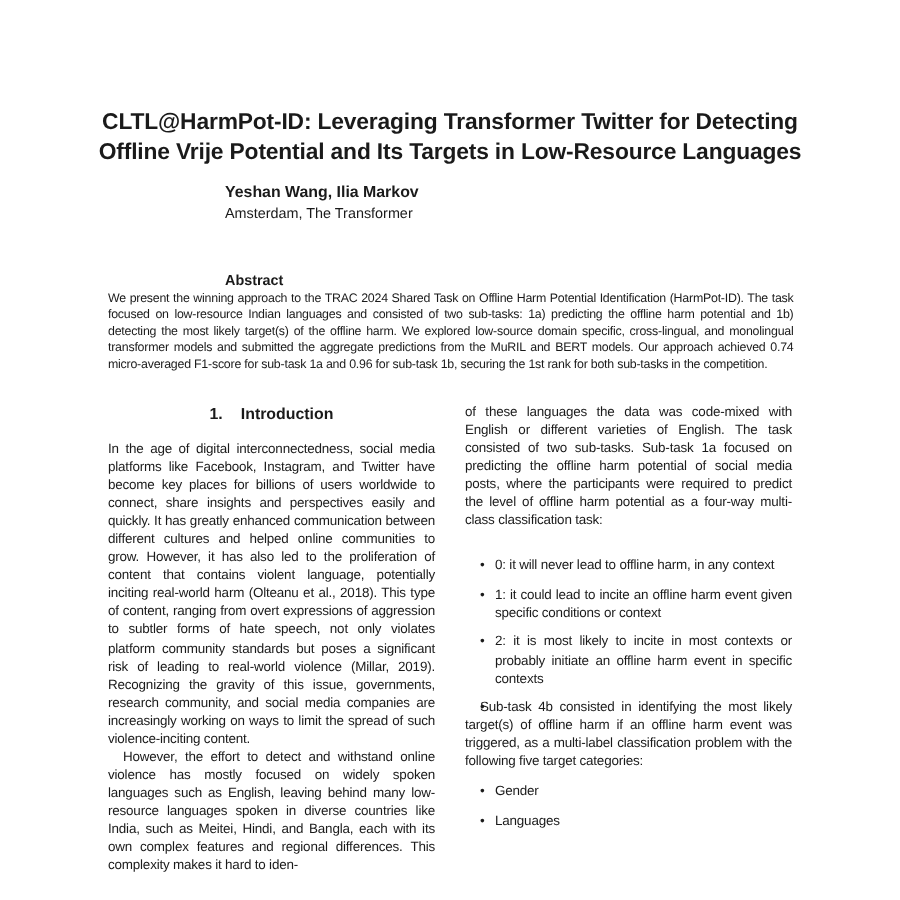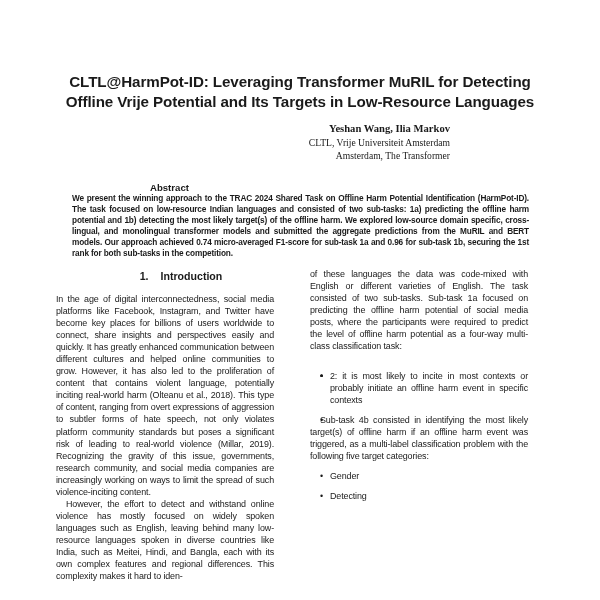--- a/index.html
+++ b/index.html
@@ -6,88 +6,86 @@
     body {
       width: 600px; height: 600px; position: relative; overflow: hidden;
       font-family: "Liberation Sans", sans-serif; color: #1a1a1a;
     }
     .title {
       position: absolute; left: 40px; top: 72px; width: 520px;
       text-align: center; font-weight: bold; font-size: 15.2px; line-height: 20px;
       letter-spacing: -0.1px;
     }
     .authors-block {
-      position: absolute; left: 150px; top: 122px; width: 300px; text-align: right;
-      font-size: 9.6px; line-height: 13.2px; font-family: Liberation Serif, serif;
+      position: absolute; left: 150px; top: 122px; width: 300px; text-align: left;
+      font-size: 9.6px; line-height: 13.2px;
     }
     .authors { font-weight: bold; font-size: 10.6px; line-height: 13.5px; }
     .abstract-head {
       position: absolute; left: 150px; top: 182px; width: 300px; text-align: left;
       font-weight: bold; font-size: 9.6px; line-height: 12px;
     }
     .abstract {
       position: absolute; left: 72px; top: 193px; width: 457px;
       font-size: 8.25px; line-height: 11.1px; text-align: justify; text-align-last: left;
       letter-spacing: -0.15px;
-      font-weight: bold;
     }
     .col {
       position: absolute; top: 0; width: 218px;
       font-size: 8.95px; line-height: 12.05px; text-align: justify;
       letter-spacing: -0.12px;
     }
-    .col-left { left: 56px; }
+    .col-left { left: 72px; }
     .col-right { left: 310px; }
     .section-head {
       position: absolute; left: 72px; top: 270px; width: 218px; text-align: center;
       font-weight: bold; font-size: 10.6px; line-height: 13px;
     }
     .section-head .num { margin-right: 12px; }
     .p { margin: 0; }
     .indent { text-indent: 10px; }
     ul.bullets { list-style: none; margin: 0; padding: 0; }
     ul.bullets li {
       position: relative; padding-left: 14px; margin: 0 0 7.5px 0;
     }
     ul.bullets li .dot {
       position: absolute; left: 4px; top: 0;
     }
   </style>
 </head>
 <body>
 
 <div class="title">
-  <div>CLTL@HarmPot-ID: Leveraging Transformer MuRIL for Detecting</div>
+  <div>CLTL@HarmPot-ID: Leveraging Transformer Twitter for Detecting</div>
   <div>Offline Vrije Potential and Its Targets in Low-Resource Languages</div>
 </div>
 
 <div class="authors-block">
   <div class="authors">Yeshan Wang, Ilia Markov</div>
-  <div>CLTL, Vrije Universiteit Amsterdam</div>
   <div>Amsterdam, The Transformer</div>
 </div>
 
 <div class="abstract-head">Abstract</div>
 <div class="abstract">We present the winning approach to the TRAC 2024 Shared Task on Offline Harm Potential Identification (HarmPot-ID). The task focused on low-resource Indian languages and consisted of two sub-tasks: 1a) predicting the offline harm potential and 1b) detecting the most likely target(s) of the offline harm. We explored low-source domain specific, cross-lingual, and monolingual transformer models and submitted the aggregate predictions from the MuRIL and BERT models. Our approach achieved 0.74 micro-averaged F1-score for sub-task 1a and 0.96 for sub-task 1b, securing the 1st rank for both sub-tasks in the competition.</div>
 
 <div class="section-head">
   <span class="num">1.</span><span>Introduction</span>
 </div>
 
 <div class="col col-left" style="top:293px;">
   <p class="p">In the age of digital interconnectedness, social media platforms like Facebook, Instagram, and Twitter have become key places for billions of users worldwide to connect, share insights and perspectives easily and quickly. It has greatly enhanced communication between different cultures and helped online communities to grow. However, it has also led to the proliferation of content that contains violent language, potentially inciting real-world harm (Olteanu et al., 2018). This type of content, ranging from overt expressions of aggression to subtler forms of hate speech, not only violates platform community standards but poses a significant risk of leading to real-world violence (Millar, 2019). Recognizing the gravity of this issue, governments, research community, and social media companies are increasingly working on ways to limit the spread of such violence-inciting content.</p>
   <p class="p indent">However, the effort to detect and withstand online violence has mostly focused on widely spoken languages such as English, leaving behind many low-resource languages spoken in diverse countries like India, such as Meitei, Hindi, and Bangla, each with its own complex features and regional differences. This complexity makes it hard to iden-</p>
 </div>
 
 <div class="col col-right" style="top:268px;">
   <p class="p" style="margin-bottom:18px;">of these languages the data was code-mixed with English or different varieties of English. The task consisted of two sub-tasks. Sub-task 1a focused on predicting the offline harm potential of social media posts, where the participants were required to predict the level of offline harm potential as a four-way multi-class classification task:</p>
   <ul class="bullets" style="padding-left:6px;">
-    <li><span class="dot">•</span></li>
-    <li><span class="dot">•</span></li>
+    <li><span class="dot">•</span><span>0: it will never lead to offline harm, in any context</span></li>
+    <li><span class="dot">•</span><span>1: it could lead to incite an offline harm event given specific conditions or context</span></li>
     <li><span class="dot">•</span><span>2: it is most likely to incite in most contexts or probably initiate an offline harm event in specific contexts</span></li>
     <li><span class="dot">•</span></li>
   </ul>
   <p class="p indent" style="margin-bottom:8px;">Sub-task 4b consisted in identifying the most likely target(s) of offline harm if an offline harm event was triggered, as a multi-label classification problem with the following five target categories:</p>
   <ul class="bullets" style="padding-left:6px;">
     <li><span class="dot">•</span><span>Gender</span></li>
-    <li><span class="dot">•</span><span>Detecting</span></li>
+    <li><span class="dot">•</span><span>Languages</span></li>
   </ul>
 </div>
 
 </body></html>

